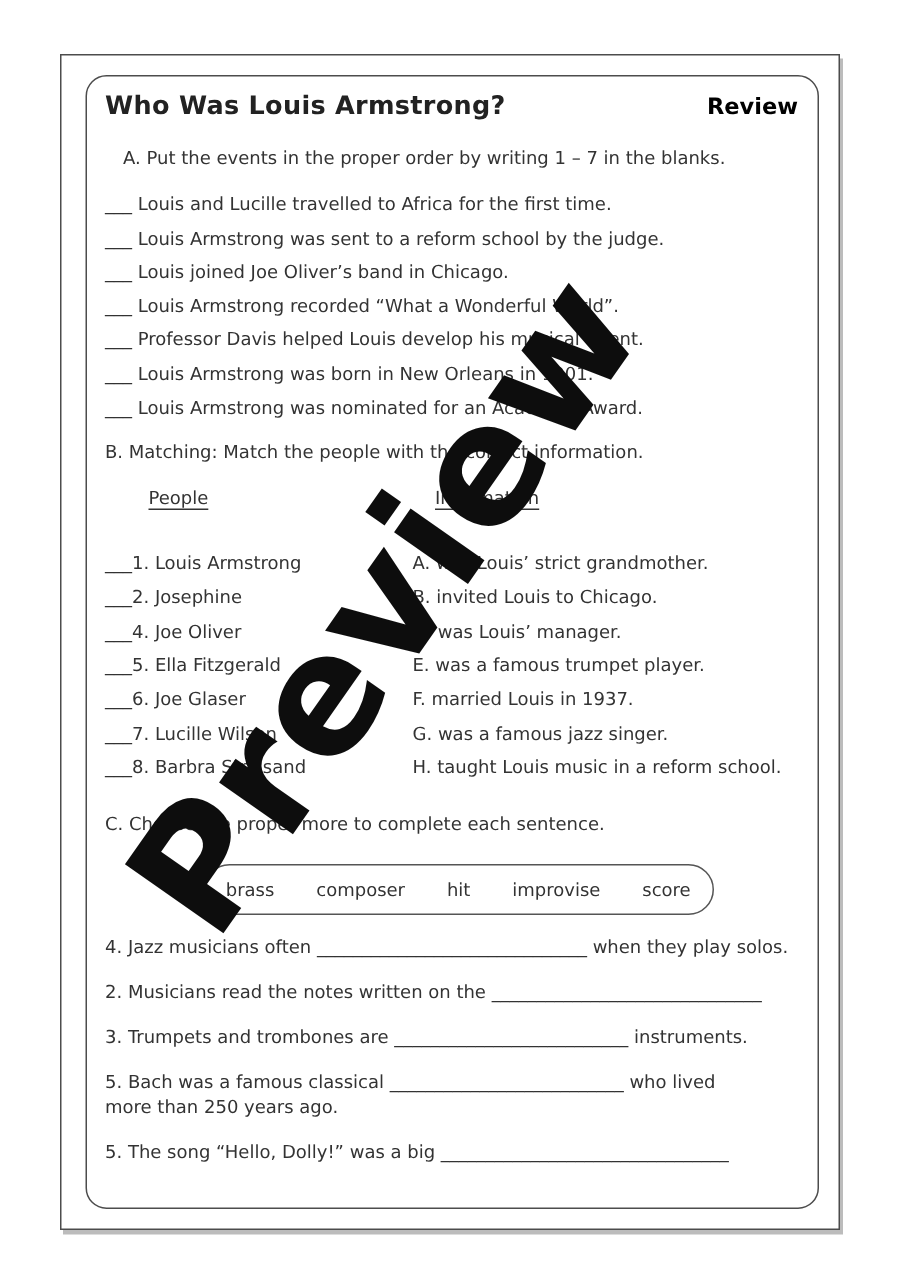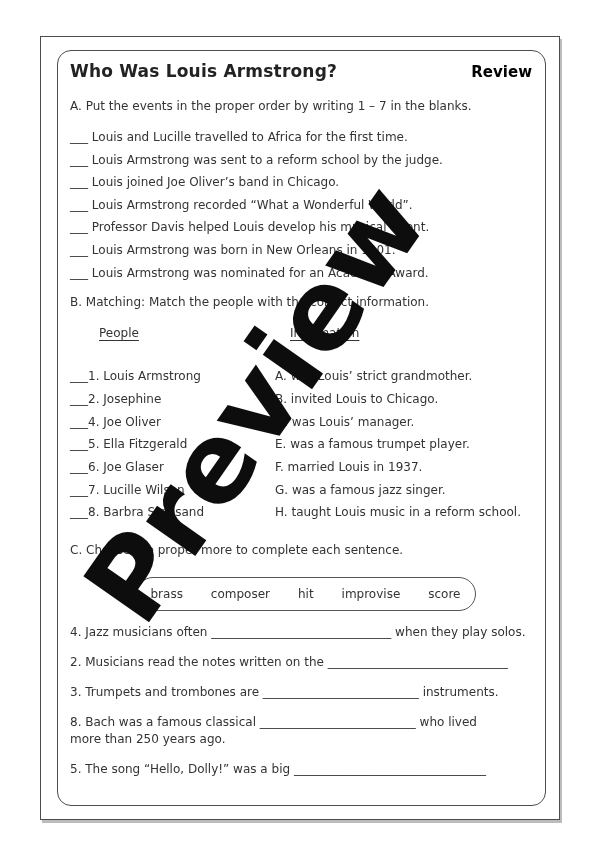--- a/index.html
+++ b/index.html
@@ -14,21 +14,21 @@
     position:absolute; left:16px; top:13px; width:489px; height:756px;
     border:1px solid #4c4c4c; border-radius:14px;
     padding:8px 4px 0 12px;
   }
   .title-row { display:flex; justify-content:space-between; align-items:baseline;
     padding-right:9px; line-height:24px; }
   .page-title { font-size:17px; font-weight:bold; color:#222; letter-spacing:0.2px; }
   .review-badge { font-size:15px; font-weight:bold; color:#000000; }
 
   .sec-heading { font-size:12px; line-height:17px; white-space:nowrap; }
-  .heading-a { margin-top:14px; }
+  .heading-a { margin-top:14px;margin-left:12px; }
   .list-a { margin-top:11px; }
   .list-a .item { font-size:12px; line-height:22.6px; white-space:nowrap; }
 
   .heading-b { margin-top:10px; }
   .b-header-row { display:flex; margin-top:13px; line-height:18px; font-size:12px; }
   .b-col-left { width:205px; flex:0 0 205px; }
   .col-header { text-decoration:underline; text-underline-offset:3px; }
   .people-header { margin-left:29px; display:inline-block; }
   .info-header { margin-left:15px; display:inline-block; }
   .b-rows { margin-top:23px; }
@@ -126,21 +126,21 @@
       <span>hit</span>
       <span>improvise</span>
       <span>score</span>
     </div>
 
     <div class="sentences">
       <div class="sentence">4. Jazz musicians often ______________________________ when they play solos.</div>
       <div class="sentence">2. Musicians read the notes written on the ______________________________</div>
       <div class="sentence">3. Trumpets and trombones are __________________________ instruments.</div>
       <div class="sentence wrap2">
-        <div>8. Bach was a famous classical __________________________ who lived</div>
+        <div>5. Bach was a famous classical __________________________ who lived</div>
         <div>more than 250 years ago.</div>
       </div>
       <div class="sentence">5. The song “Hello, Dolly!” was a big ________________________________</div>
     </div>
 
   </div>
 
   <div class="watermark">Preview</div>
 </div>
 

